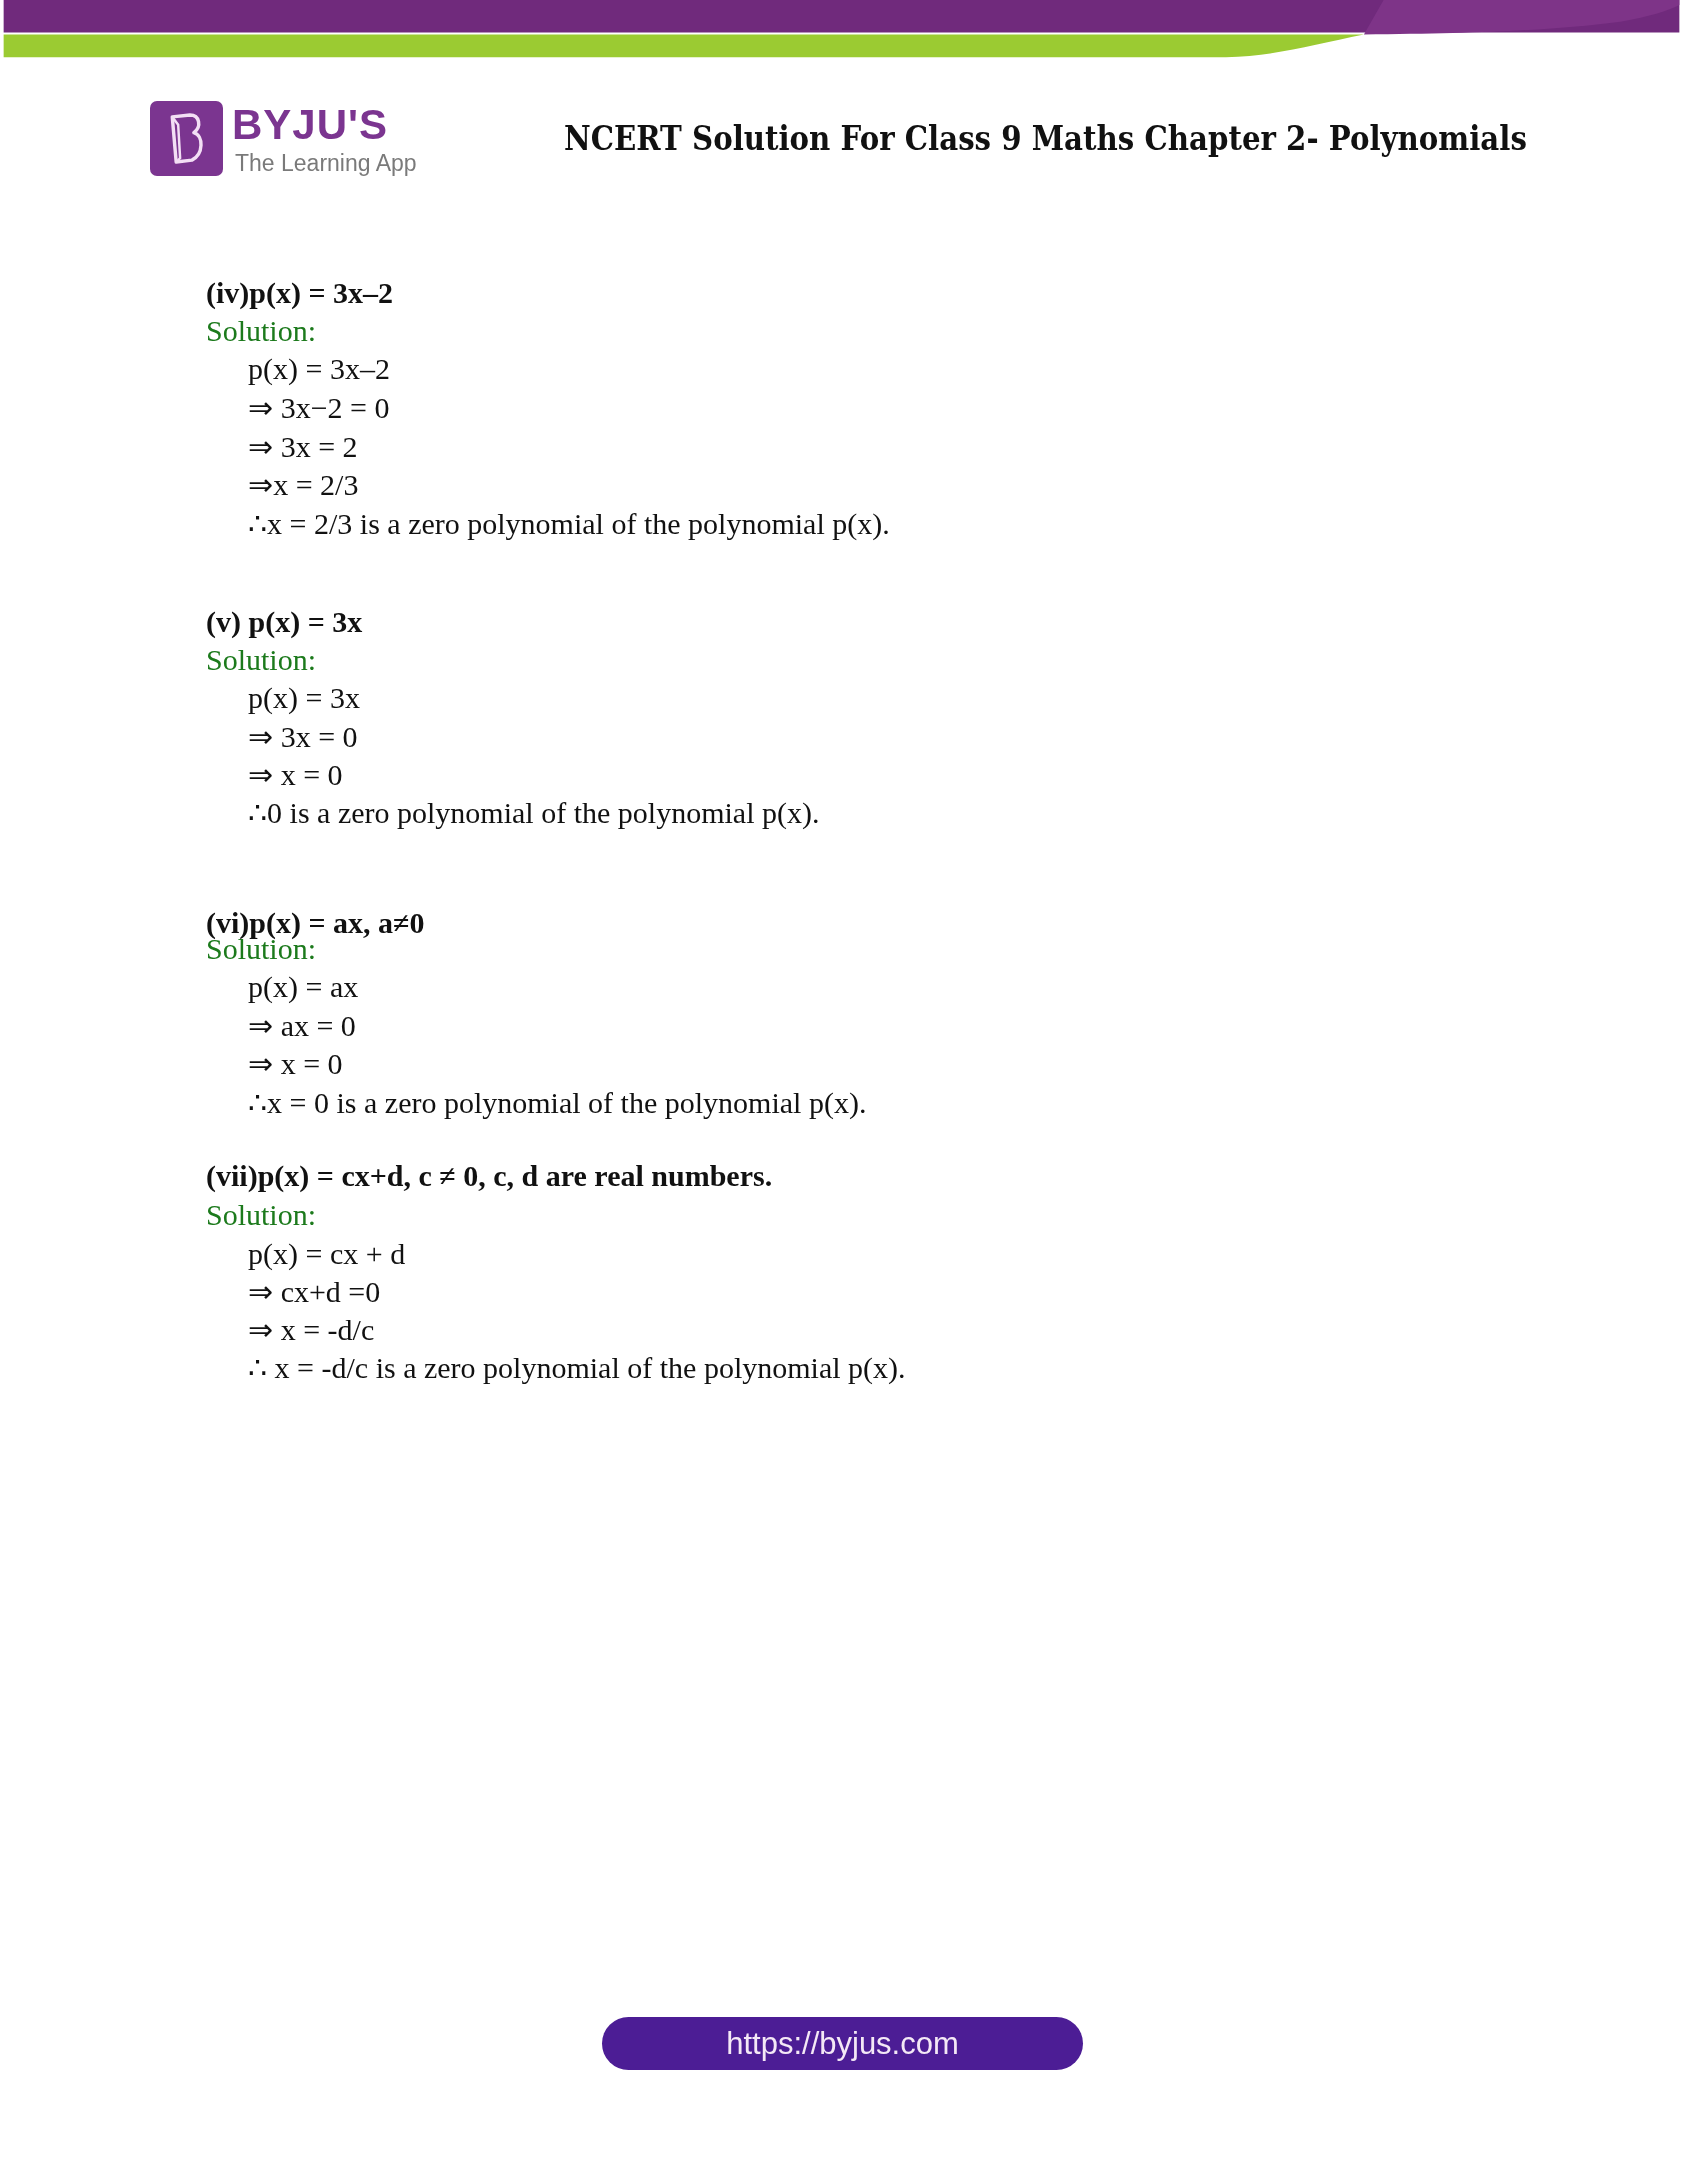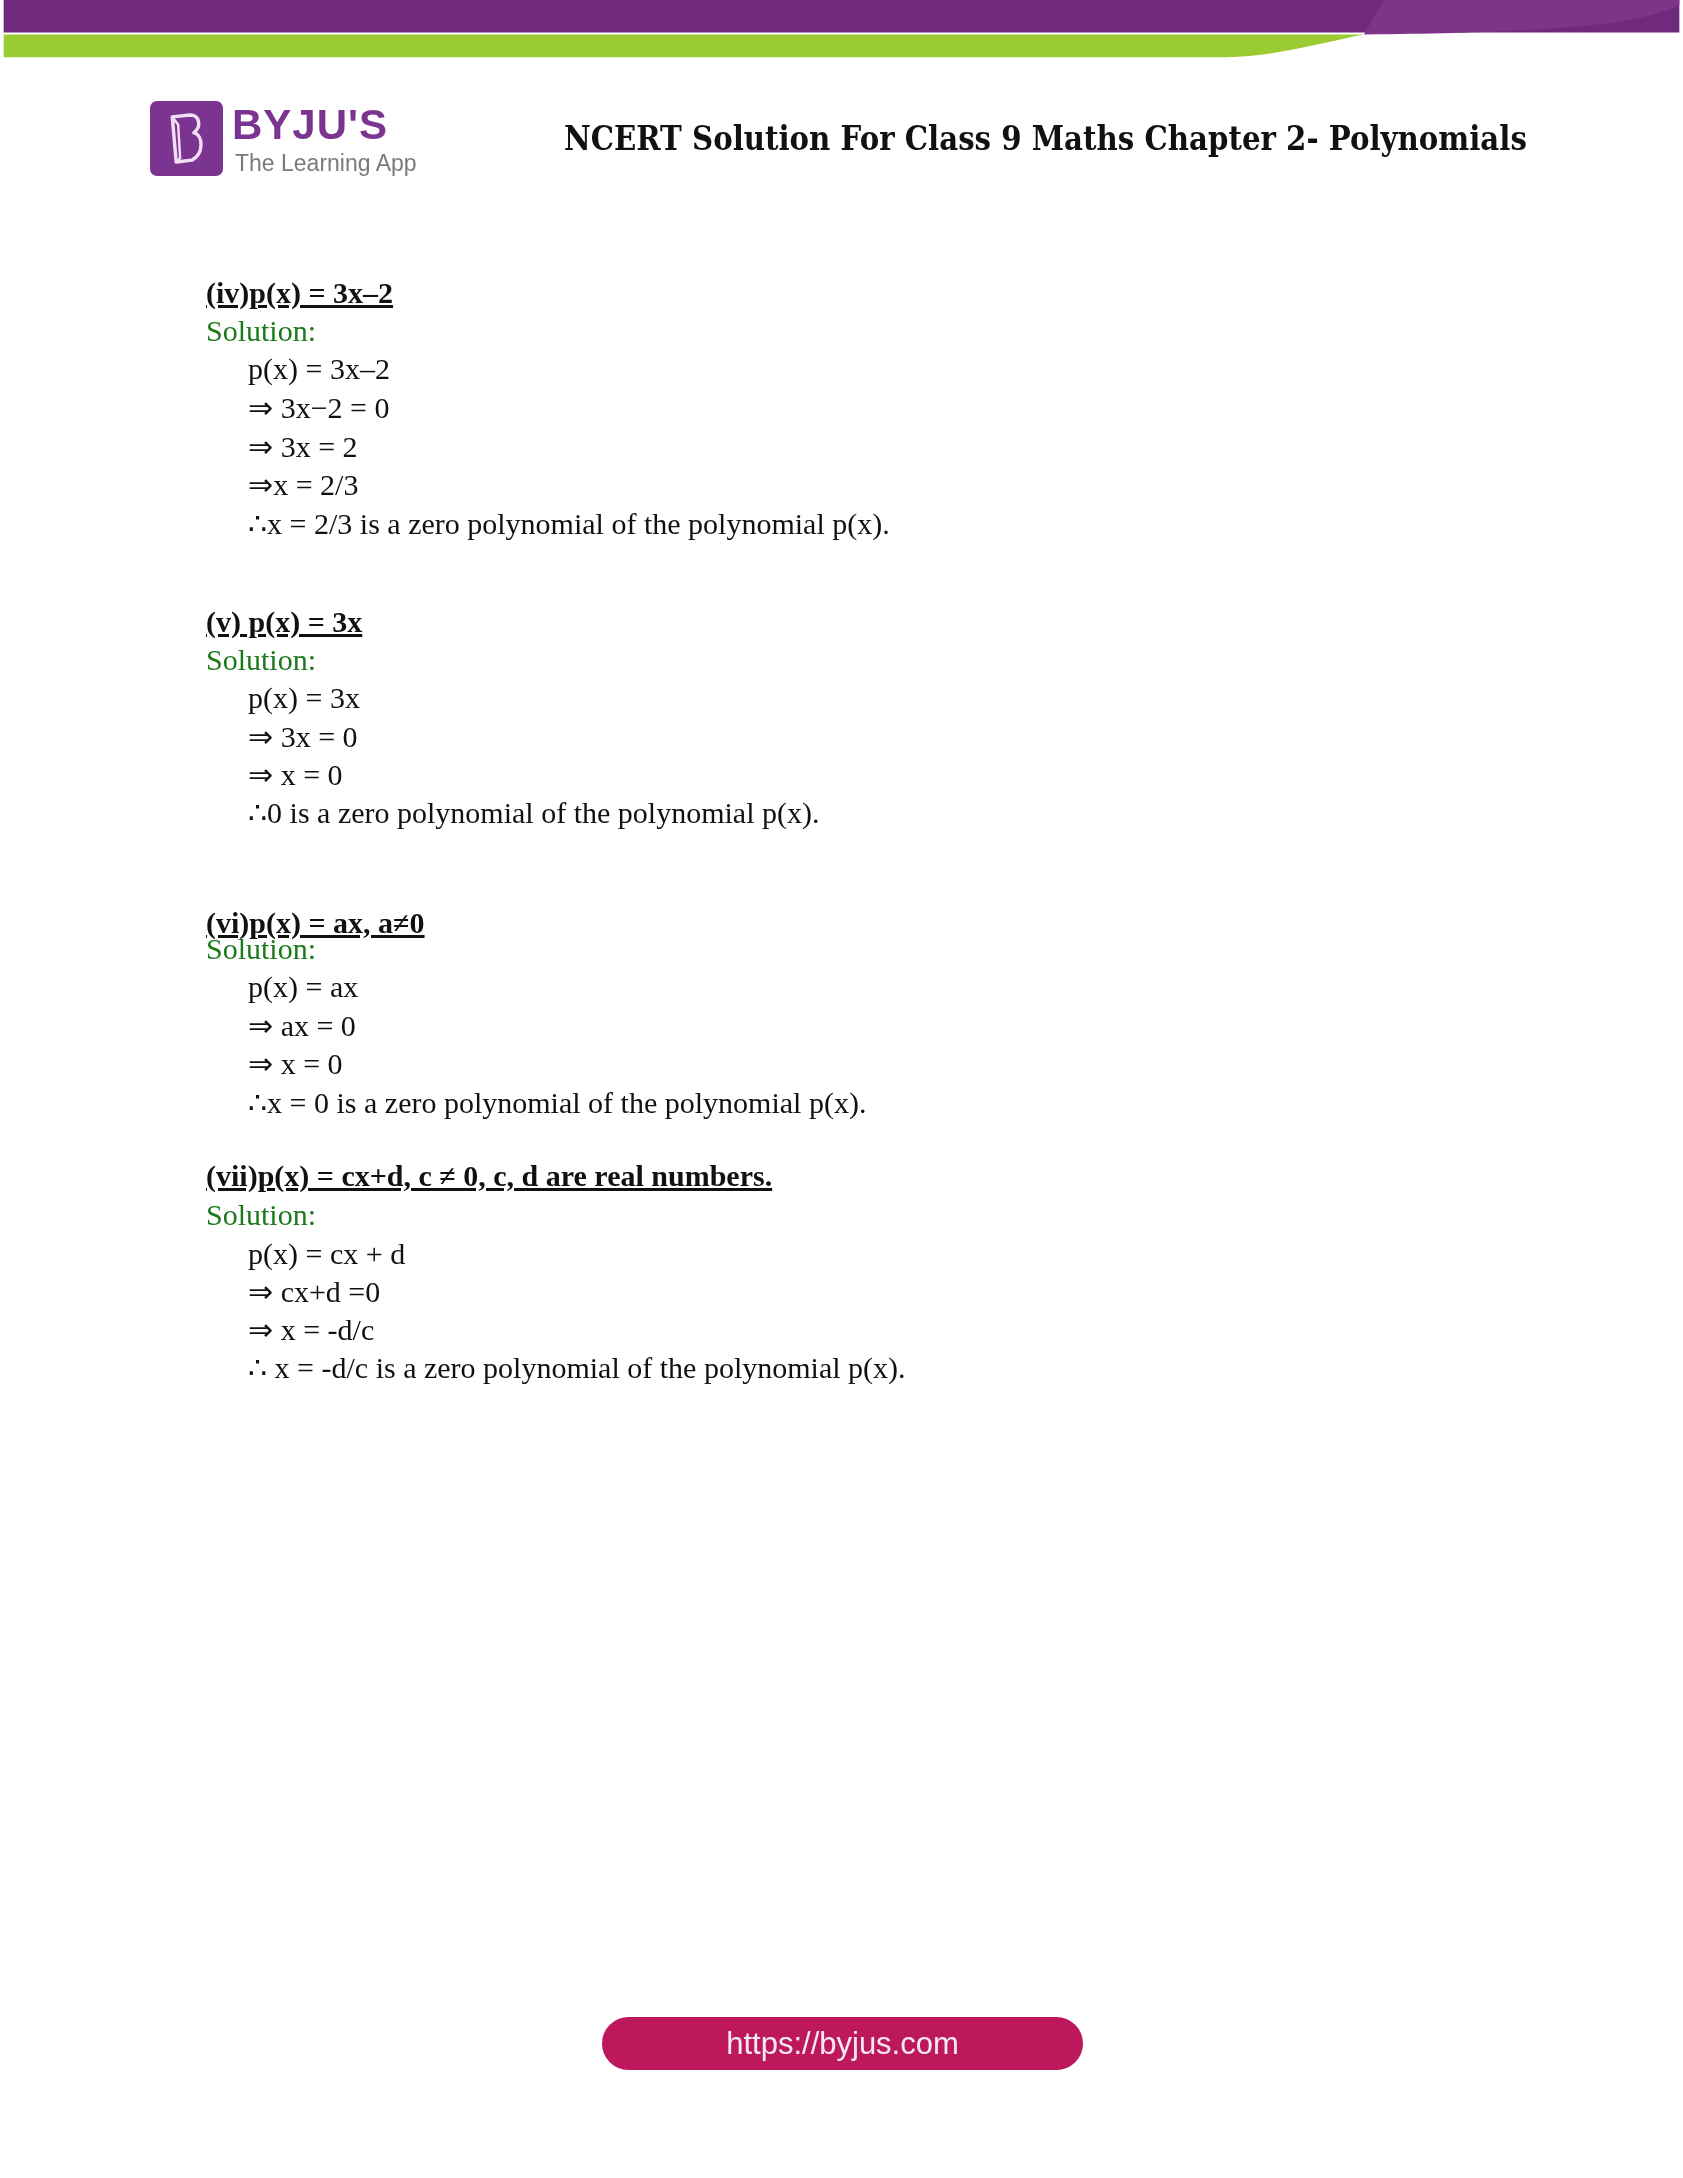--- a/index.html
+++ b/index.html
@@ -3,24 +3,24 @@
 <meta charset="utf-8">
 <style>
   html, body { margin:0; padding:0; }
   body { width:1683px; height:2178px; position:relative; background:#ffffff; overflow:hidden; font-family:"Liberation Serif", serif; color:#111; }
   .banner { position:absolute; left:0; top:0; width:1683px; height:69px; }
   .logo-box { position:absolute; left:150px; top:101px; width:73px; height:75px; background:#7b3590; border-radius:7px; }
   .logo-b { position:absolute; left:16px; top:10px; width:42px; height:55px; }
   .logo-word { position:absolute; left:232px; top:95px; font-family:"Liberation Sans", sans-serif; font-weight:bold; font-size:42px; color:#7b3590; letter-spacing:1px; line-height:59px; }
   .logo-tag { position:absolute; left:235px; top:150px; font-family:"Liberation Sans", sans-serif; font-size:23px; color:#7a7a7a; line-height:26px; }
   .doc-title { position:absolute; left:564px; top:117px; font-family:"DejaVu Serif", serif; font-weight:bold; font-size:34px; color:#111; line-height:42px; white-space:nowrap; transform:scaleX(0.86); transform-origin:left top; }
-  .q-head { position:absolute; left:206px; font-weight:bold; font-size:30px; line-height:34px; white-space:nowrap;text-decoration:underline; }
+  .q-head { position:absolute; left:206px; font-weight:bold; font-size:30px; line-height:34px; white-space:nowrap; }
   .sol-label { position:absolute; left:206px; font-size:30px; color:#1c7a1c; line-height:34px; }
   .sol-line { position:absolute; left:248px; font-size:30px; line-height:34px; white-space:nowrap; }
-  .footer-pill { position:absolute; left:602px; top:2017px; width:481px; height:53px; background:#be185d; border-radius:27px; display:flex; align-items:center; justify-content:center; }
+  .footer-pill { position:absolute; left:602px; top:2017px; width:481px; height:53px; background:#4c1d95; border-radius:27px; display:flex; align-items:center; justify-content:center; }
   .footer-url { font-family:"Liberation Sans", sans-serif; font-size:31px; color:#f4e8f6; }
 </style>
 </head>
 <body>
 
 <svg class="banner" viewBox="0 0 1700 70" width="1683" height="69">
   <path d="M0 33 L1700 33 L1700 0 L0 0 Z" fill="#702a7c"></path>
   <path d="M0 35 L1380 35 C1330 45 1290 57 1240 58 L0 58 Z" fill="#9bcb32"></path>
   <path d="M1380 35 C1500 34 1580 30 1640 22 C1670 17 1690 10 1700 5 L1700 0 L1400 0 Z" fill="#7e3488"></path>
 </svg>

